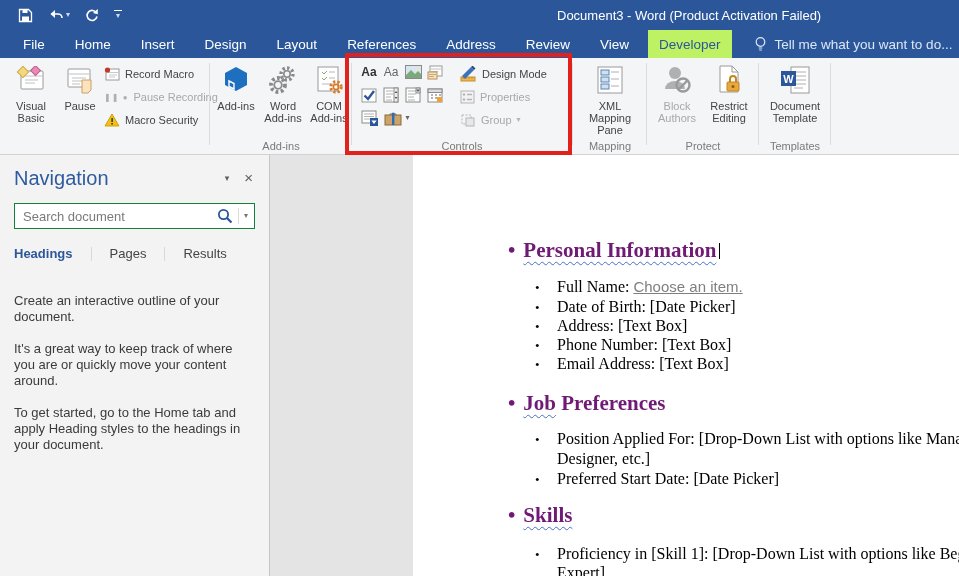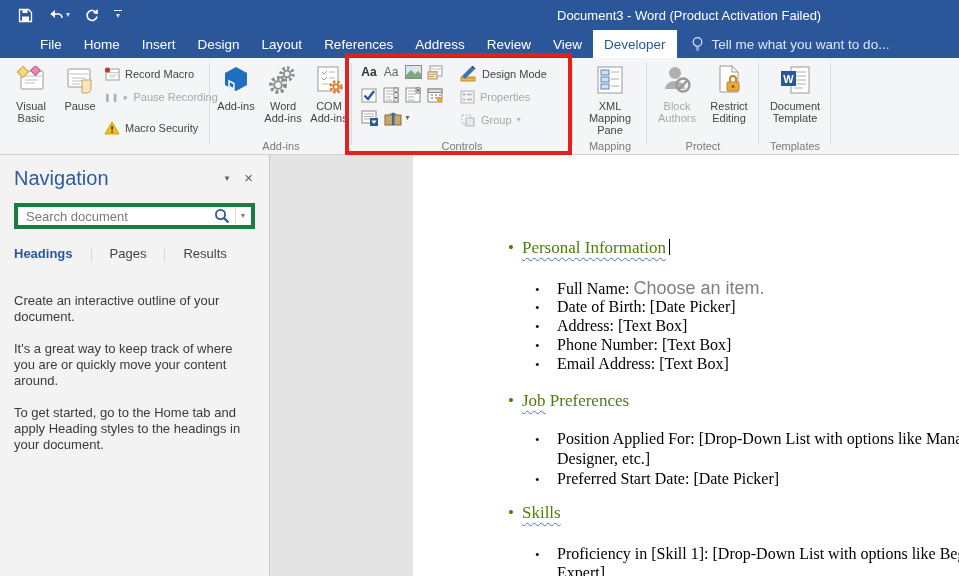--- a/index.html
+++ b/index.html
@@ -7,23 +7,23 @@
   body { font-family:"Liberation Sans", sans-serif; background:#fff; position:relative; }
 
   
   .titlebar { height:30px; background:#2b579a; position:relative; }
   .qat { position:absolute; left:18px; top:0; height:30px; display:flex; align-items:center; gap:15px; }
   .qat-btn { display:flex; align-items:center; gap:2px; cursor:default; }
   .mini-caret { color:#cfdcef; font-size:8px; line-height:8px; }
   .win-title { position:absolute; left:557px; top:8px; color:#fff; font-size:13px; white-space:nowrap; }
 
   
-  .tabrow { height:28px; background:#2b579a; display:flex; align-items:stretch; padding-left:29px; }
+  .tabrow { height:28px; background:#2b579a; display:flex; align-items:stretch; padding-left:12px;gap:8px; }
   .tab { display:flex; align-items:center; padding:0 11px; color:#fff; font-size:13.5px; white-space:nowrap; }
-  .tab.active { background:#ffffff; color:#2b579a; }
+  .tab.active { background:#bef264; color:#2b579a; }
   .tellme { display:flex; align-items:center; gap:8px; margin-left:14px; color:#dce6f5; font-size:13.5px; white-space:nowrap; }
 
   
   .ribbon { height:97px; background:#f4f5f7; border-bottom:1px solid #d2d2d2; position:relative; font-size:11px; color:#444; }
   .grp { position:absolute; top:0; height:96px; }
   .grp-label { position:absolute; bottom:2px; left:0; right:0; text-align:center; font-size:11px; color:#7a7a7a; }
   .vsep { position:absolute; top:5px; height:82px; width:1px; background:#dcdcdc; }
   .bigbtn { position:absolute; top:2px; display:flex; flex-direction:column; align-items:center; text-align:center; line-height:12px; gap:3px; padding-top:3px; }
   .bigbtn .ic { height:34px; display:flex; align-items:center; justify-content:center; }
   .smallbtn { position:absolute; display:flex; align-items:center; gap:5px; height:20px; white-space:nowrap; }
@@ -38,41 +38,41 @@
   .redbox { position:absolute; left:345px; top:53px; width:227px; height:102px; border:4px solid #e2201c; z-index:9; pointer-events:none; }
 
   
   .main { display:flex; height:421px; }
   .navpane { width:270px; background:#f3f3f3; border-right:1px solid #c6c6c6; position:relative; flex:none; }
   .nav-header { display:flex; align-items:flex-start; margin:12px 16px 0 14px; }
   .nav-title { flex:1; font-size:20px; color:#2e5b9f; }
   .nav-hicons { display:flex; gap:15px; margin-top:6px; color:#5f5f5f; }
   .nav-caret { font-size:9px; }
   .nav-close { font-size:15px; line-height:10px; }
-  .nav-search { margin:13px 14px 0; height:26px; background:#fff; border:4px solid #15803d; display:flex; align-items:center; padding:0 6px 0 8px; }
+  .nav-search { margin:13px 14px 0; height:26px; background:#fff; border:1px solid #15803d; display:flex; align-items:center; padding:0 6px 0 8px; }
   .nav-search input { border:none; outline:none; flex:1; font-size:13px; color:#444; font-family:"Liberation Sans",sans-serif; background:transparent; min-width:0; }
   .nav-search input::placeholder { color:#7a7a7a; opacity:1; }
   .search-sep { width:1px; height:16px; background:#dcdcdc; margin:0 5px; }
   .nav-tabs { display:flex; margin:17px 16px 0 14px; font-size:13px; color:#444; align-items:center; }
   .nav-tab { padding:0 0 6px 0; }
   .nav-tab.active { font-weight:bold; color:#2b579a; }
   .nav-tab-sep { width:1px; height:14px; background:#d8d8d8; margin:0 18px 6px; }
   .nav-body { margin:26px 16px 0 14px; font-size:13px; color:#3b3b3b; line-height:16px; }
   .nav-body p { margin-bottom:16px; }
 
   .docarea { flex:1; background:#e4e4e4; position:relative; overflow:hidden; }
   .page { position:absolute; left:143px; top:0; width:546px; height:421px; background:#fff; overflow:hidden; }
 
-  .doc-h { position:absolute; font-family:"Liberation Serif",serif; font-size:17px; font-weight:normal; color:#4d7c0f; white-space:nowrap; }
+  .doc-h { position:absolute; font-family:"Liberation Serif",serif; font-size:21px; font-weight:bold; color:#701a75; white-space:nowrap; }
   .doc-h .bullet { margin-right:8px; }
   .wavy { text-decoration:underline; text-decoration-style:wavy; text-decoration-color:#4a6fc4; text-decoration-thickness:1px; text-underline-offset:4px; }
   .caret { display:inline-block; width:1px; height:16px; background:#000; margin-left:3px; vertical-align:-2px; }
   .doc-li { position:absolute; left:122px; font-family:"Liberation Serif",serif; font-size:16px; color:#000; white-space:nowrap; }
   .doc-li .bullet { display:inline-block; width:22px; font-size:13px; }
-  .doc-li .ph { color:#7f7f7f; font-family:"Liberation Sans",sans-serif; font-size:18px; }
+  .doc-li .ph { color:#7f7f7f; font-family:"Liberation Sans",sans-serif; font-size:15px;text-decoration:underline; }
   .doc-wrap2 { position:absolute; left:144px; font-family:"Liberation Serif",serif; font-size:16px; color:#000; white-space:nowrap; }
 
   svg { display:block; }
 </style>
 </head>
 <body>
 
 <div class="titlebar">
   <div class="qat">
     <span class="qat-btn">
@@ -165,21 +165,21 @@
             <path d="M3 5.5 h11 M5 8 h8 M5 10 h6" stroke="#c8c8c8"></path>
             <circle cx="3.5" cy="3" r="2.6" fill="#c0392b"></circle>
           </svg>
         </span>
       <span>Record Macro</span>
     </div>
     <div class="smallbtn disabled" style="left:104px;top:29px;">
       <span style="color:#b0b0b0;font-size:8px;letter-spacing:1px;">❚❚ ●</span>
       <span>Pause Recording</span>
     </div>
-    <div class="smallbtn" style="left:104px;top:60px;">
+    <div class="smallbtn" style="left:104px;top:52px;">
       <span>
           <svg width="16" height="14" viewBox="0 0 16 14">
             <path d="M8 1 L15 13 H1 z" fill="#f2c011" stroke="#cfa30a"></path>
             <rect x="7.3" y="5" width="1.6" height="4" fill="#3b3b3b"></rect>
             <rect x="7.3" y="10" width="1.6" height="1.6" fill="#3b3b3b"></rect>
           </svg>
         </span>
       <span>Macro Security</span>
     </div>
   </div>

